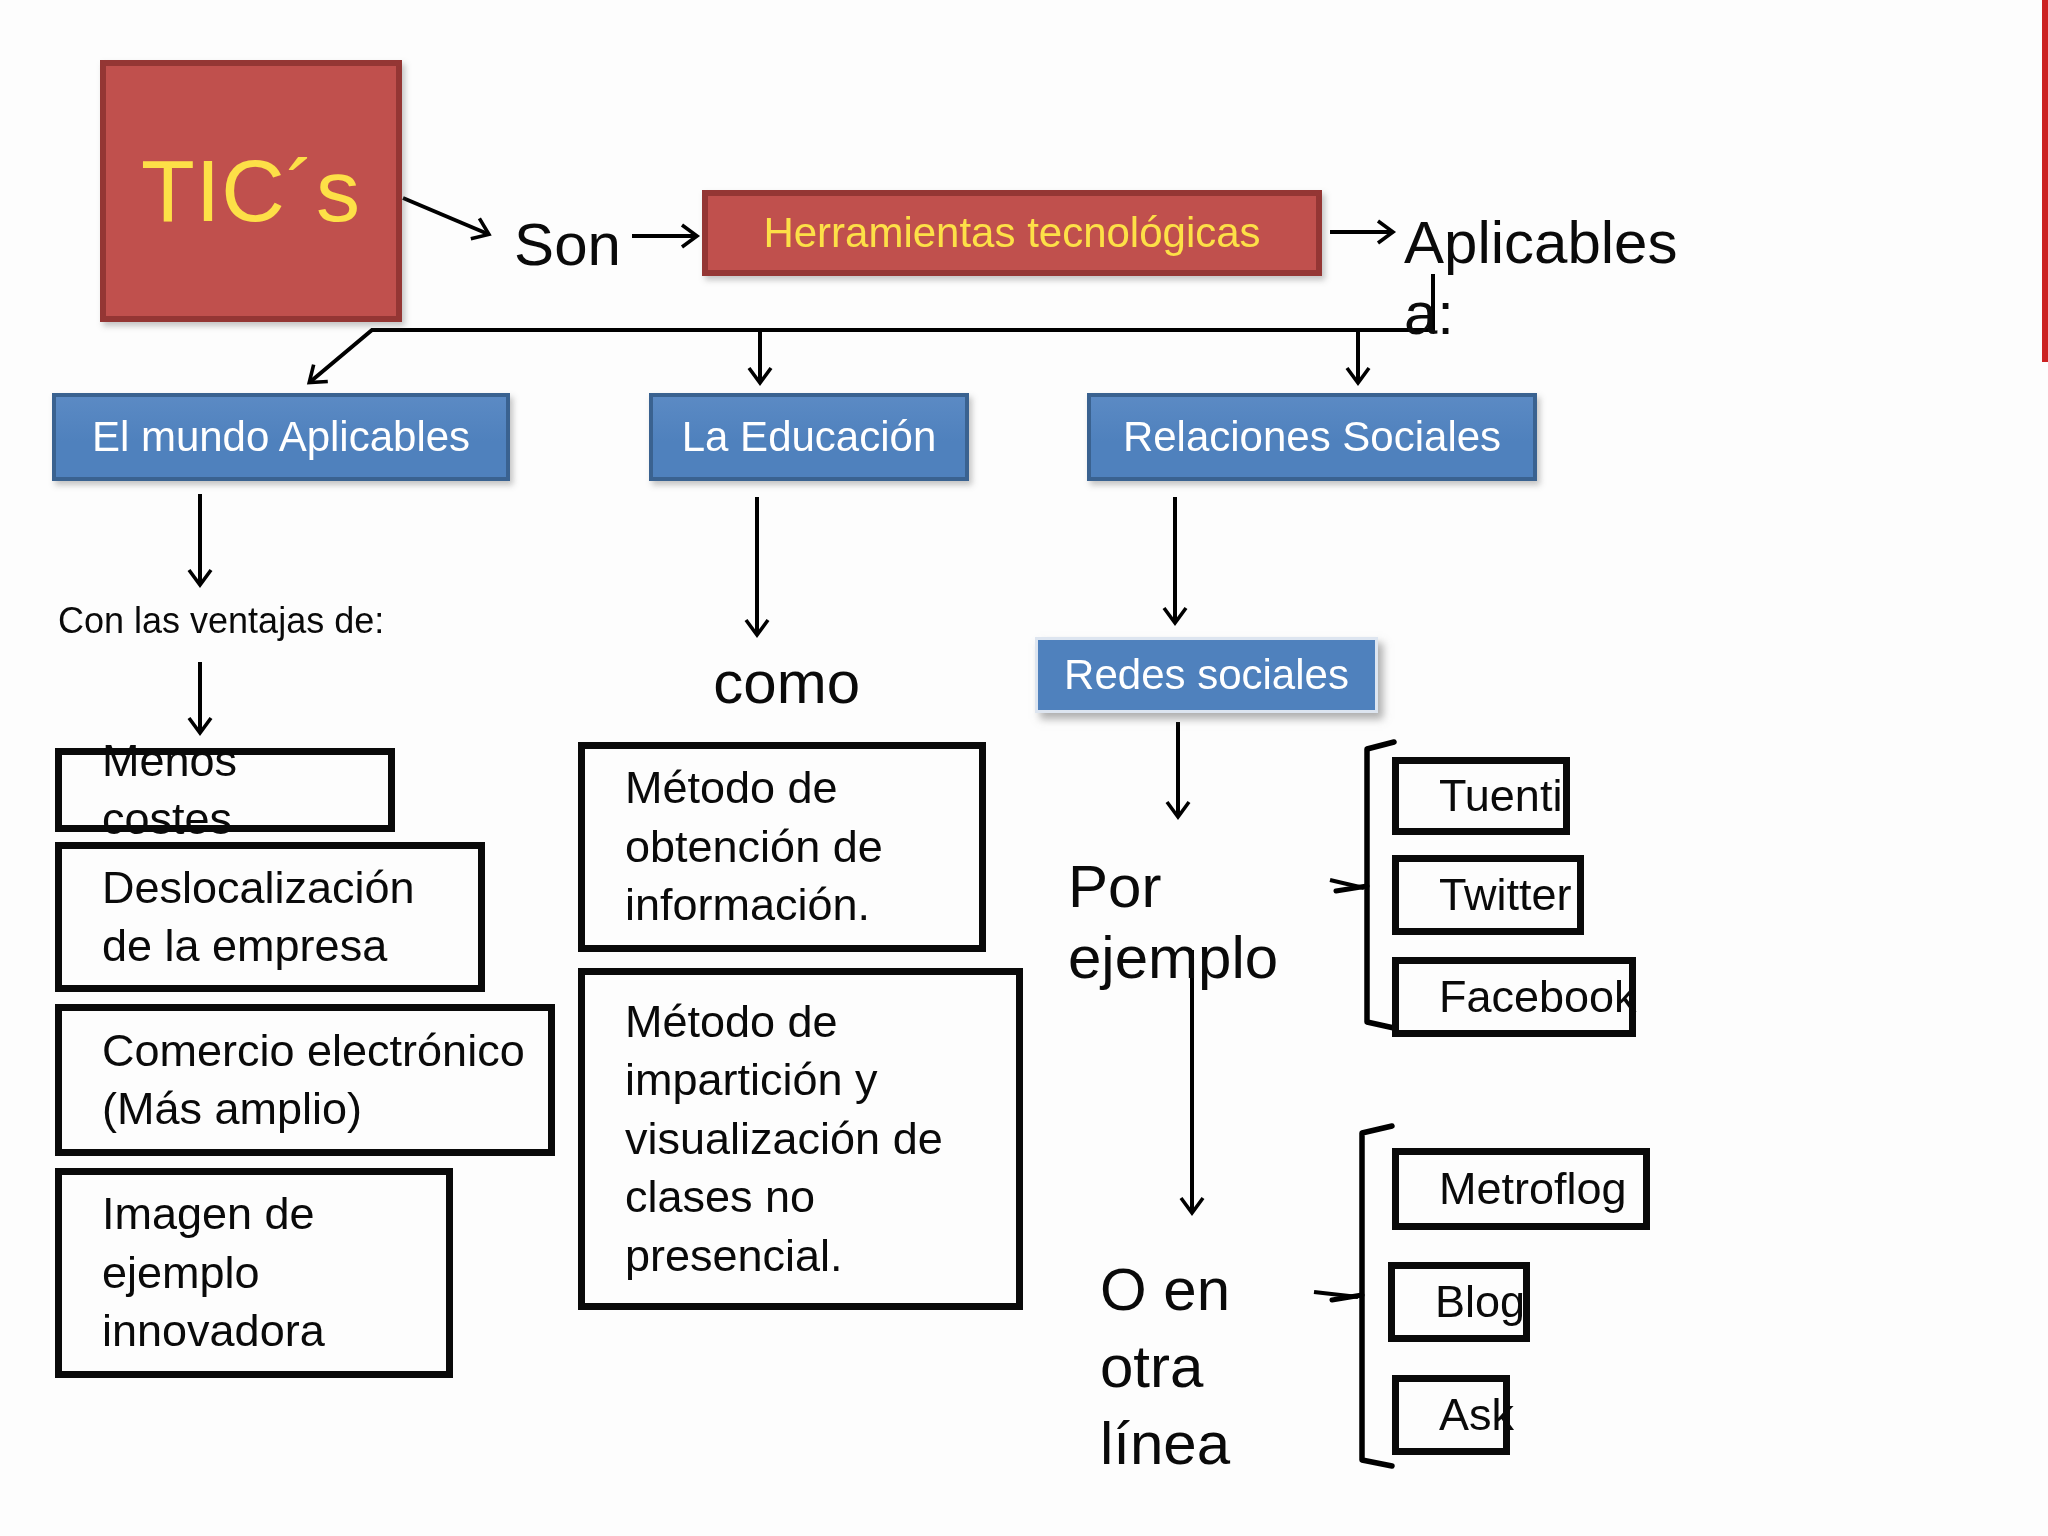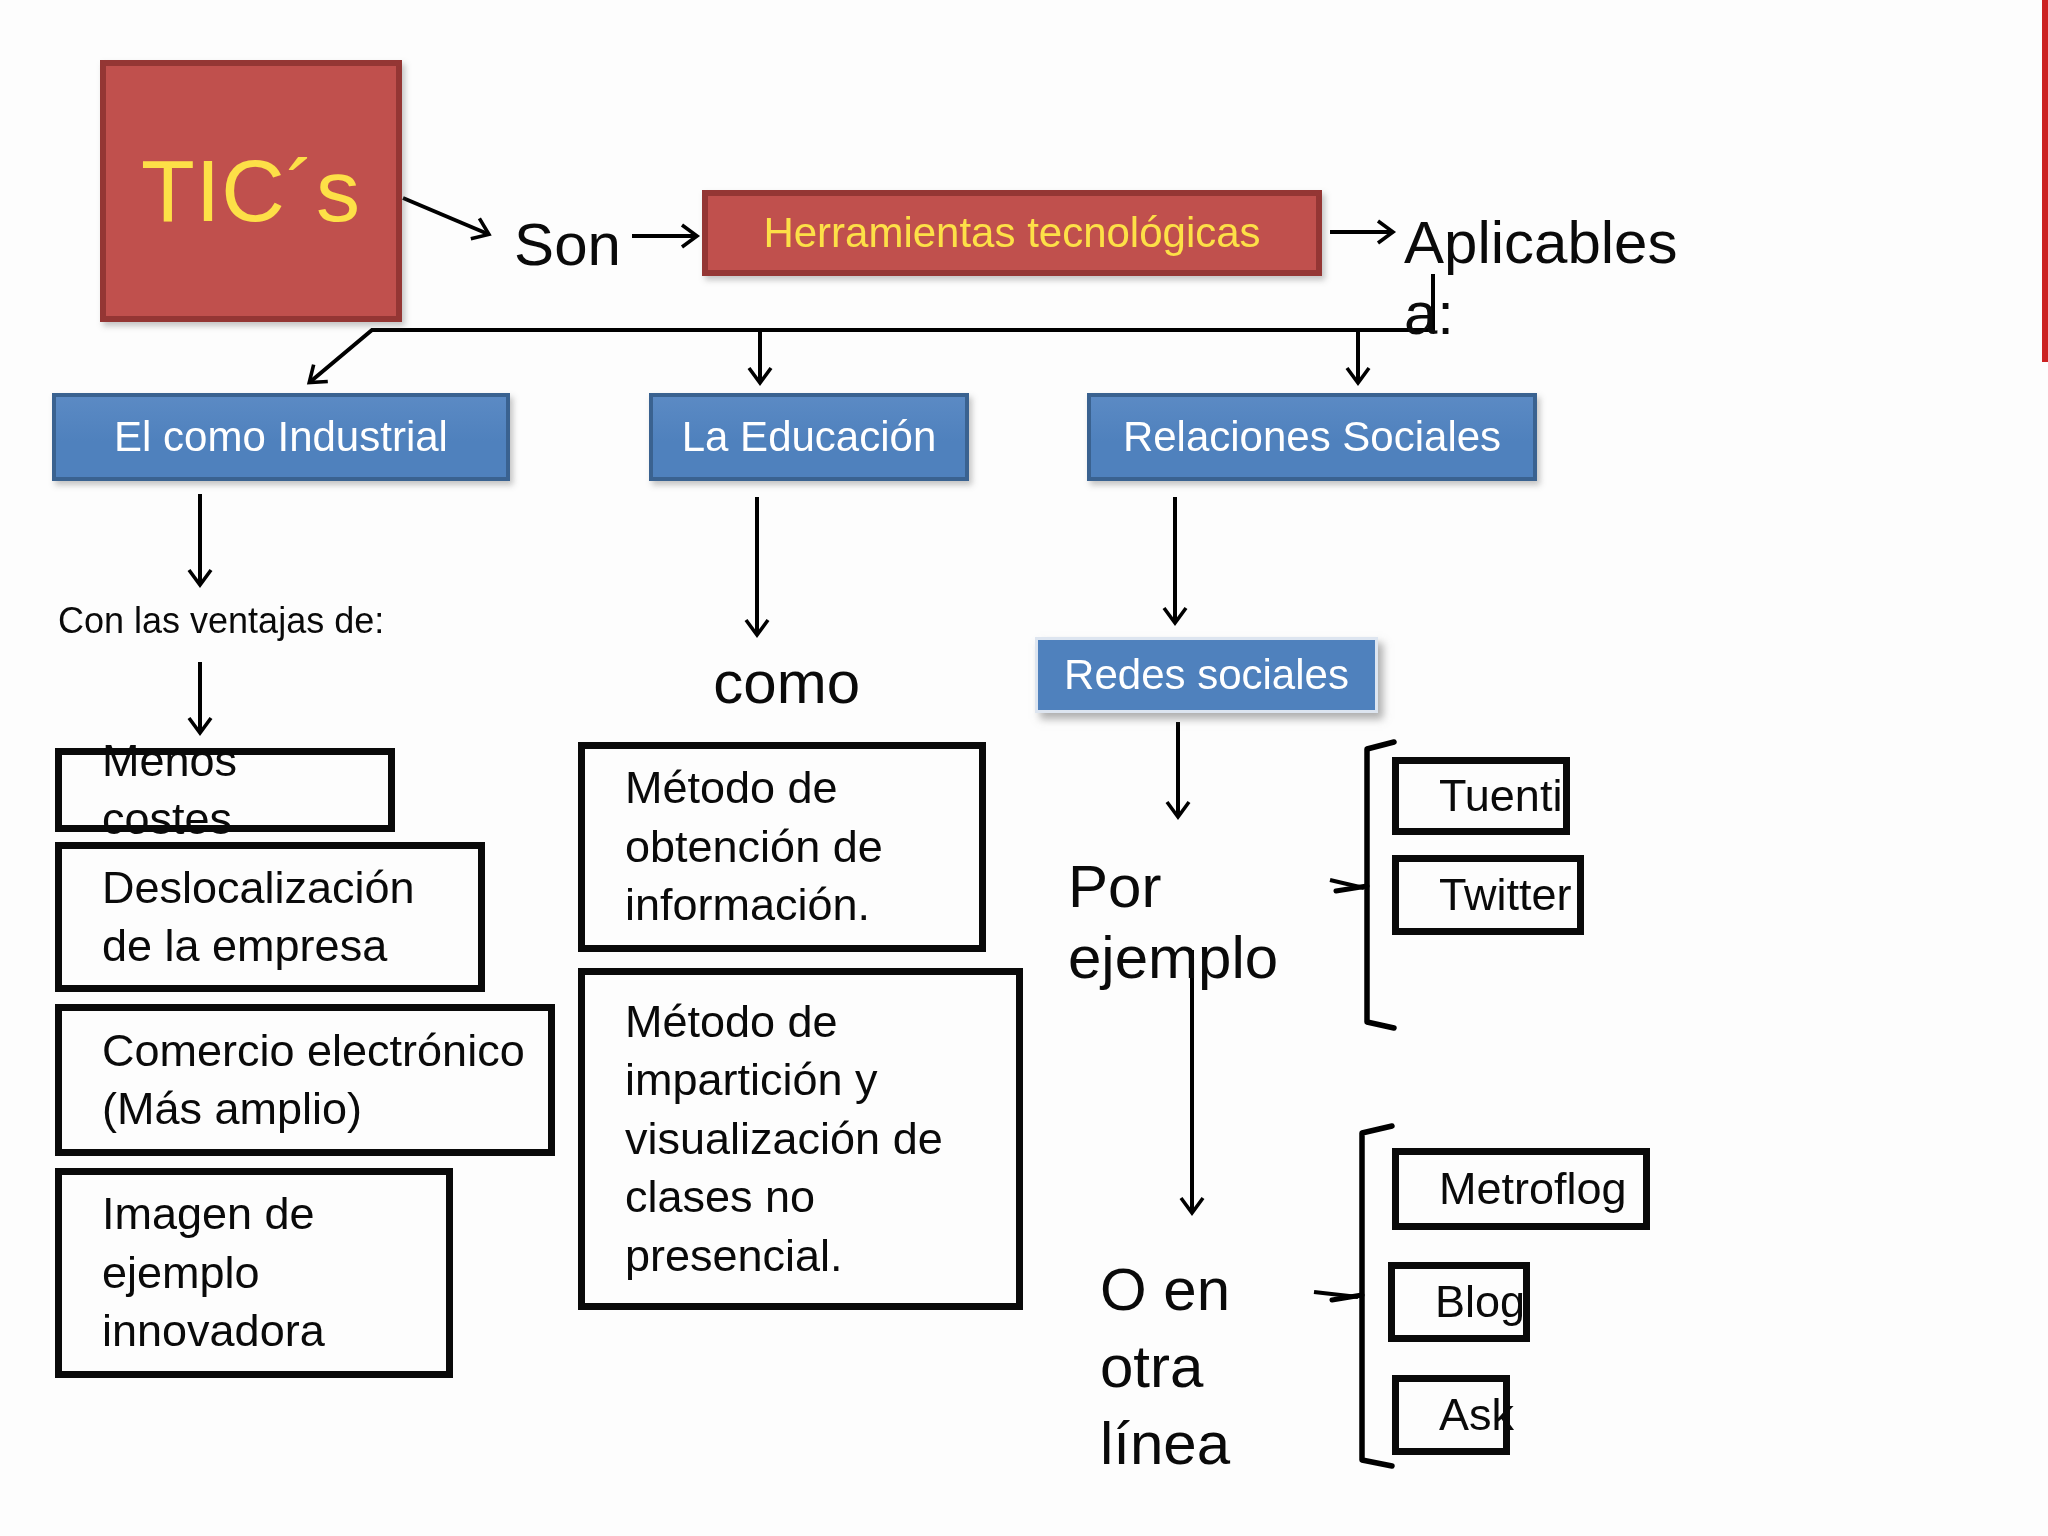--- a/index.html
+++ b/index.html
@@ -99,21 +99,21 @@
 
   <div class="abs label plain-46" style="left:505px;top:210px;width:125px;text-align:center;">Son</div>
 
   <div class="abs red-box node-text-lg" style="left:702px;top:190px;width:620px;height:86px;">
     <span>Herramientas tecnológicas</span>
   </div>
 
   <div class="abs label plain-46" style="left:1404px;top:208px;width:300px;">Aplicables a:</div>
 
   <div class="abs blue-box node-text-lg" style="left:52px;top:393px;width:458px;height:88px;">
-    <span>El como Industrial</span>
+    <span>El mundo Aplicables</span>
   </div>
   <div class="abs blue-box node-text-lg" style="left:649px;top:393px;width:320px;height:88px;">
     <span>La Educación</span>
   </div>
   <div class="abs blue-box node-text-lg" style="left:1087px;top:393px;width:450px;height:88px;">
     <span>Relaciones Sociales</span>
   </div>
 
   <div class="abs label plain-44" style="left:58px;top:600px;width:460px;">Con las ventajas de:</div>
 
@@ -144,20 +144,23 @@
   </div>
 
   <div class="abs label plain-46" style="left:1068px;top:852px;width:260px;">Por ejemplo</div>
 
   <div class="abs white-box box-44" style="left:1392px;top:757px;width:178px;height:78px;">
     <span>Tuenti</span>
   </div>
   <div class="abs white-box box-44" style="left:1392px;top:855px;width:192px;height:80px;">
     <span>Twitter</span>
   </div>
+  <div class="abs white-box box-44" style="left:1392px;top:957px;width:244px;height:80px;">
+    <span>Facebook</span>
+  </div>
 
   <div class="abs label plain-46" style="left:1100px;top:1252px;width:230px;line-height:1.28;">O en otra línea</div>
 
   <div class="abs white-box box-44" style="left:1392px;top:1148px;width:258px;height:82px;">
     <span>Metroflog</span>
   </div>
   <div class="abs white-box box-44" style="left:1388px;top:1262px;width:142px;height:80px;">
     <span>Blog</span>
   </div>
   <div class="abs white-box box-44" style="left:1392px;top:1375px;width:118px;height:80px;">

